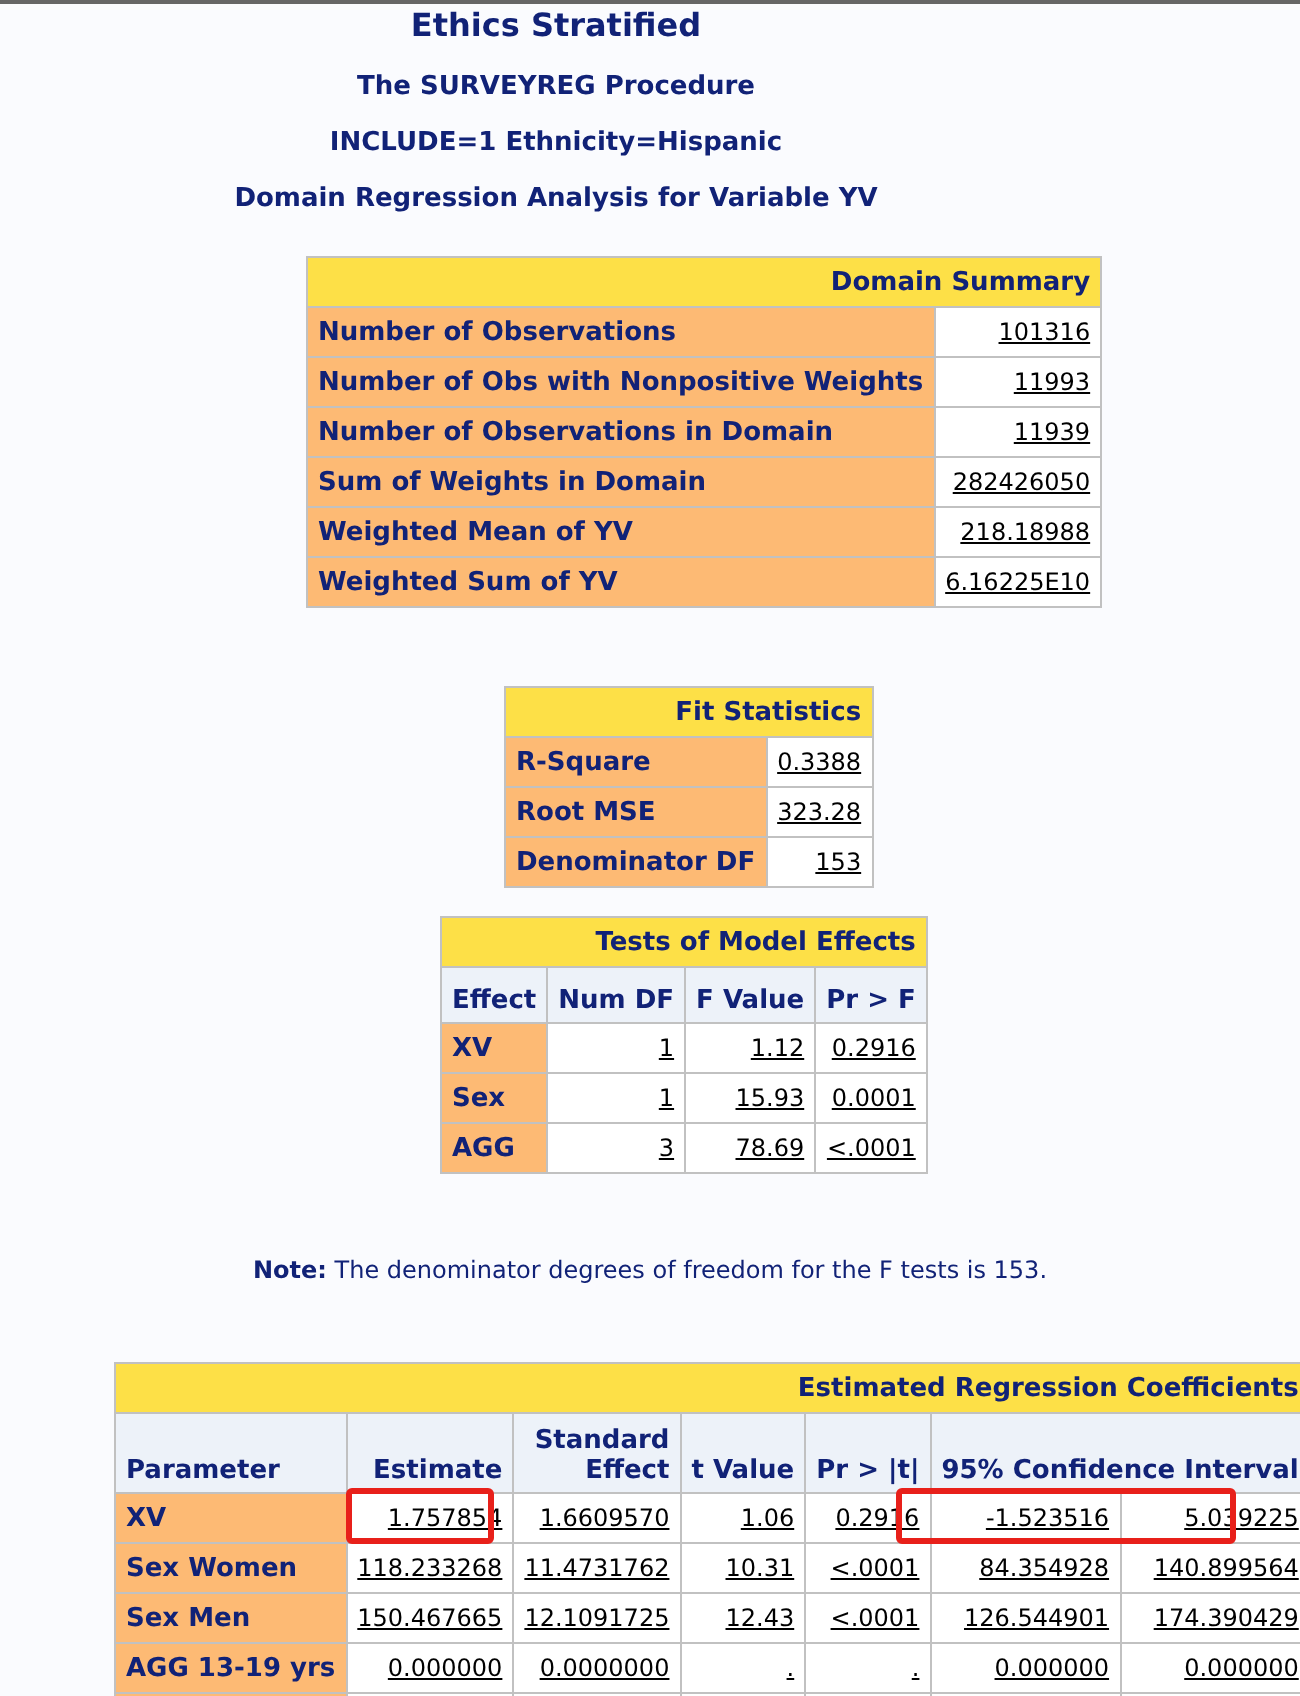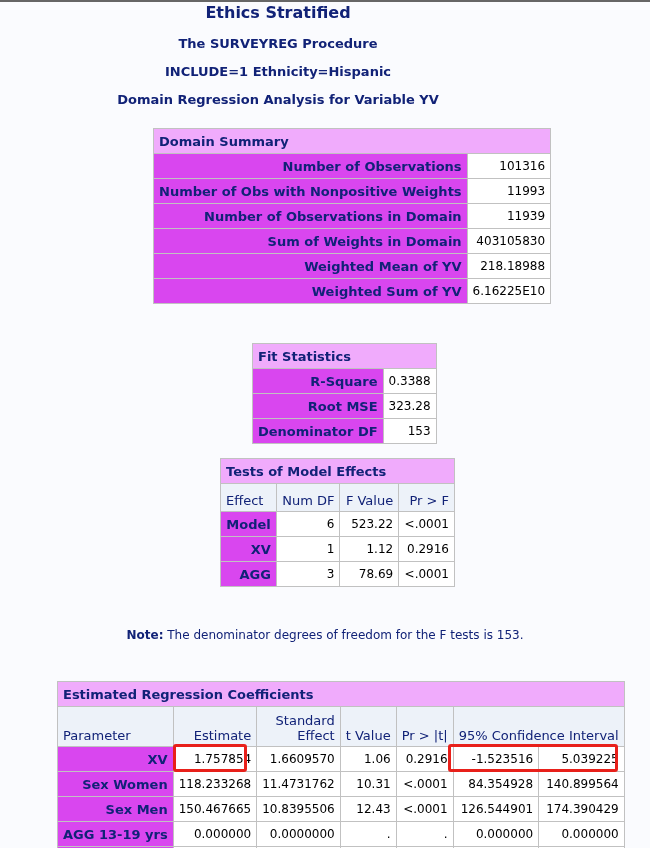--- a/index.html
+++ b/index.html
@@ -23,33 +23,33 @@
 
   table.sas {
     position: absolute; border-collapse: collapse;
     background: #ffffff; font-size: 13px;
     border: 1px solid #c1c1c1;
   }
   table.sas td, table.sas th {
     border: 1px solid #c1c1c1; padding: 0 5px; height: 24px; white-space: nowrap;
   }
   table.sas th.cap {
-    background: #f0abfc; font-weight: bold; color: #112277; text-align: left; height: 24px;
+    background: #fde047; font-weight: bold; color: #112277; text-align: right; height: 24px;
   }
   table.sas th.hdr {
-    background: #edf2f9; font-weight: normal; color: #112277; text-align: right; vertical-align: bottom;
+    background: #edf2f9; font-weight: bold; color: #112277; text-align: right; vertical-align: bottom;
     padding-bottom: 3px;
   }
   table.sas th.hdr.left { text-align: left; }
   table.sas th.hdr.center { text-align: center; }
   table.sas td.rowh {
-    background: #d946ef; font-weight: bold; color: #112277; text-align: right;
+    background: #fdba74; font-weight: bold; color: #112277; text-align: left;
   }
   table.sas td.num {
-    text-align: right; color: #000000; font-size: 12px; background: #ffffff;
+    text-align: right; color: #000000; font-size: 12px; background: #ffffff; text-decoration: underline;
   }
   .hl { position: absolute; border: 3px solid #e8201a; border-radius: 3px; box-sizing: border-box; pointer-events: none; }
   .note {
     position: absolute; top: 626px; left: 0; width: 650px; text-align: center;
     font-size: 12px; color: #112277;
   }
   .note b { color: #112277; }
 </style>
 </head>
 <body>
@@ -71,21 +71,21 @@
   <tr>
     <td class="rowh">Number of Obs with Nonpositive Weights</td>
     <td class="num">11993</td>
   </tr>
   <tr>
     <td class="rowh">Number of Observations in Domain</td>
     <td class="num">11939</td>
   </tr>
   <tr>
     <td class="rowh">Sum of Weights in Domain</td>
-    <td class="num">403105830</td>
+    <td class="num">282426050</td>
   </tr>
   <tr>
     <td class="rowh">Weighted Mean of YV</td>
     <td class="num">218.18988</td>
   </tr>
   <tr>
     <td class="rowh">Weighted Sum of YV</td>
     <td class="num">6.16225E10</td>
   </tr>
 </tbody>
@@ -116,30 +116,30 @@
       <tr>
         <th class="cap" colspan="4">Tests of Model Effects</th>
       </tr>
   <tr>
     <th class="hdr left">Effect</th>
     <th class="hdr">Num DF</th>
     <th class="hdr">F Value</th>
     <th class="hdr">Pr &gt; F</th>
   </tr>
   <tr>
-    <td class="rowh">Model</td>
-    <td class="num">6</td>
-    <td class="num">523.22</td>
-    <td class="num">&lt;.0001</td>
-  </tr>
-  <tr>
     <td class="rowh">XV</td>
     <td class="num">1</td>
     <td class="num">1.12</td>
     <td class="num">0.2916</td>
+  </tr>
+  <tr>
+    <td class="rowh">Sex</td>
+    <td class="num">1</td>
+    <td class="num">15.93</td>
+    <td class="num">0.0001</td>
   </tr>
   <tr>
     <td class="rowh">AGG</td>
     <td class="num">3</td>
     <td class="num">78.69</td>
     <td class="num">&lt;.0001</td>
   </tr>
 </tbody>
   </table>
 
@@ -177,21 +177,21 @@
     <td class="num">118.233268</td>
     <td class="num">11.4731762</td>
     <td class="num">10.31</td>
     <td class="num">&lt;.0001</td>
     <td class="num">84.354928</td>
     <td class="num">140.899564</td>
   </tr>
   <tr>
     <td class="rowh">Sex Men</td>
     <td class="num">150.467665</td>
-    <td class="num">10.8395506</td>
+    <td class="num">12.1091725</td>
     <td class="num">12.43</td>
     <td class="num">&lt;.0001</td>
     <td class="num">126.544901</td>
     <td class="num">174.390429</td>
   </tr>
   <tr>
     <td class="rowh">AGG 13-19 yrs</td>
     <td class="num">0.000000</td>
     <td class="num">0.0000000</td>
     <td class="num">.</td>

